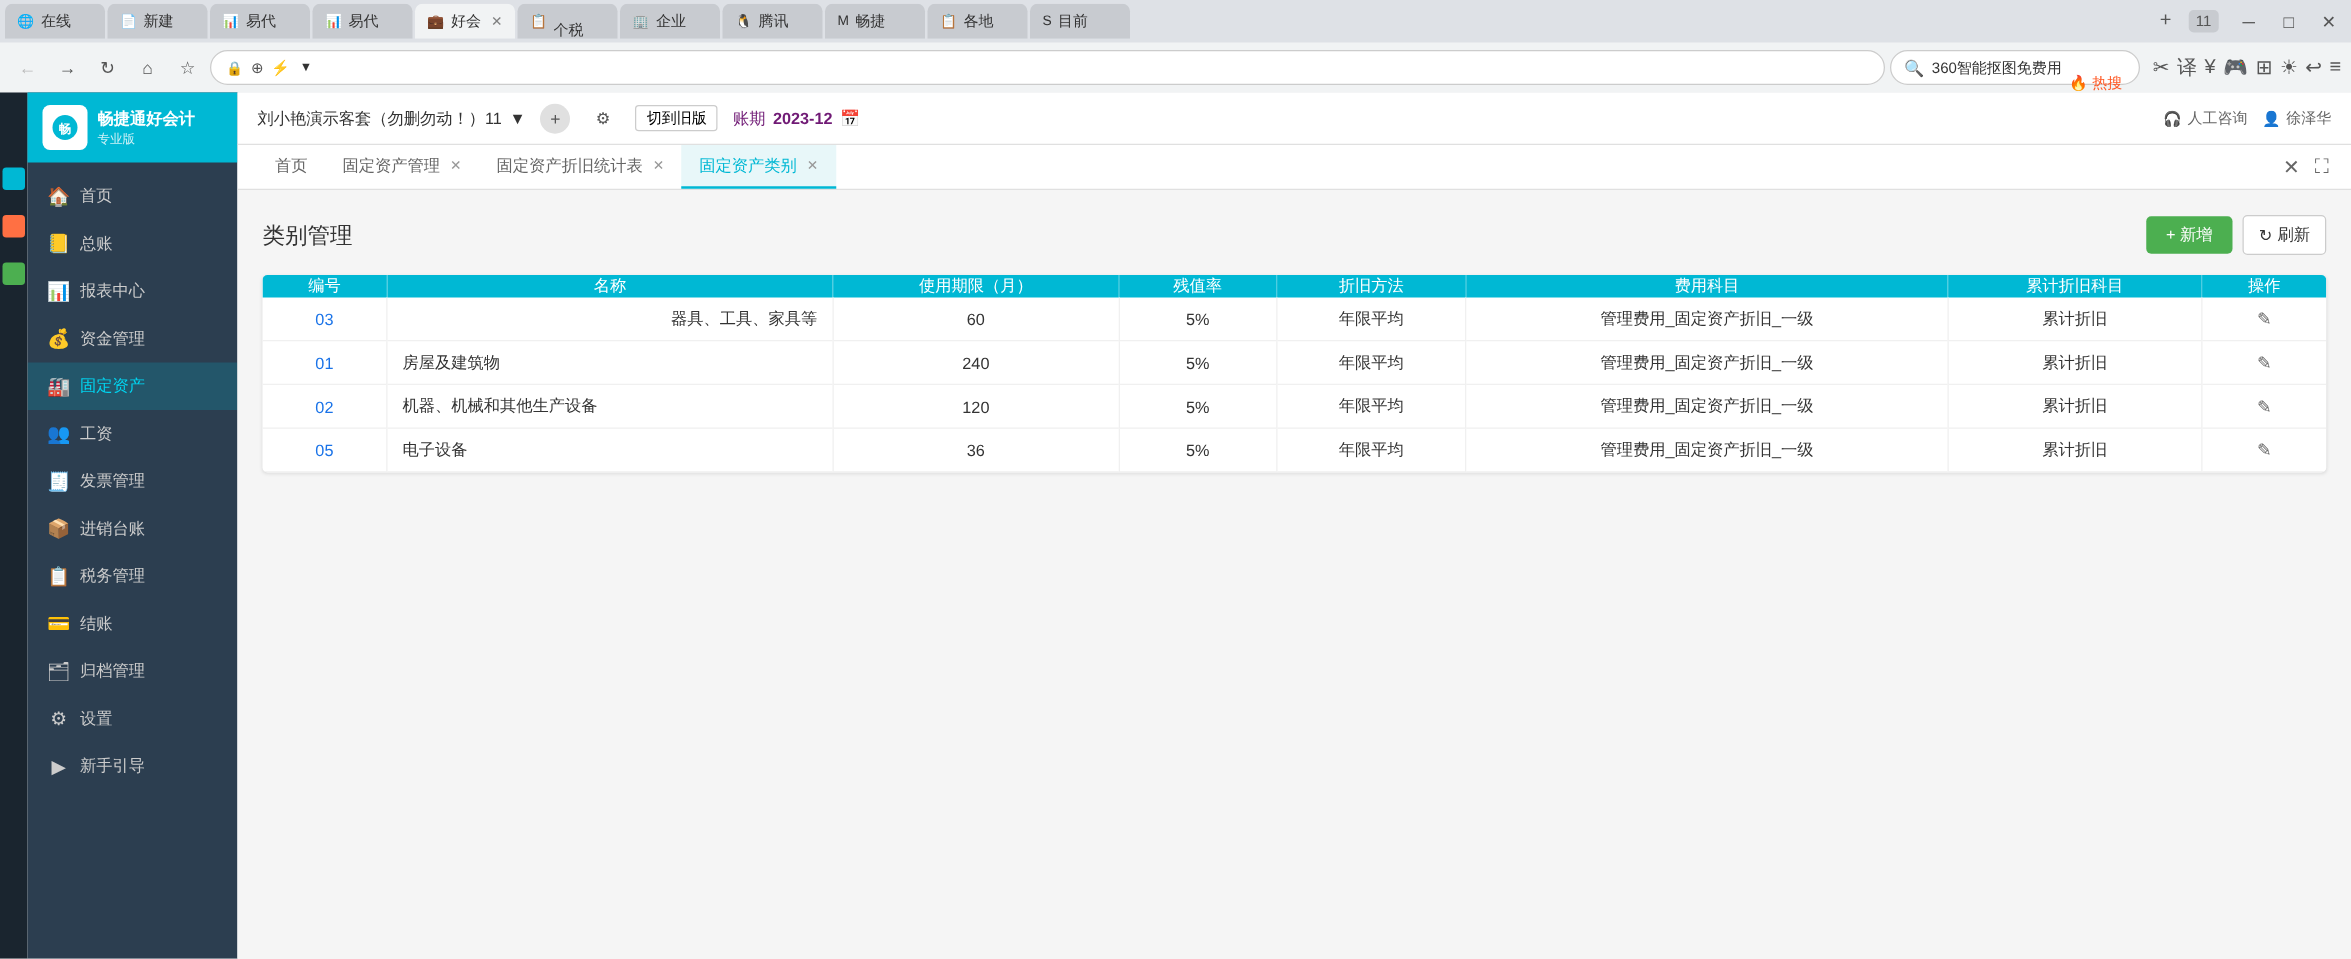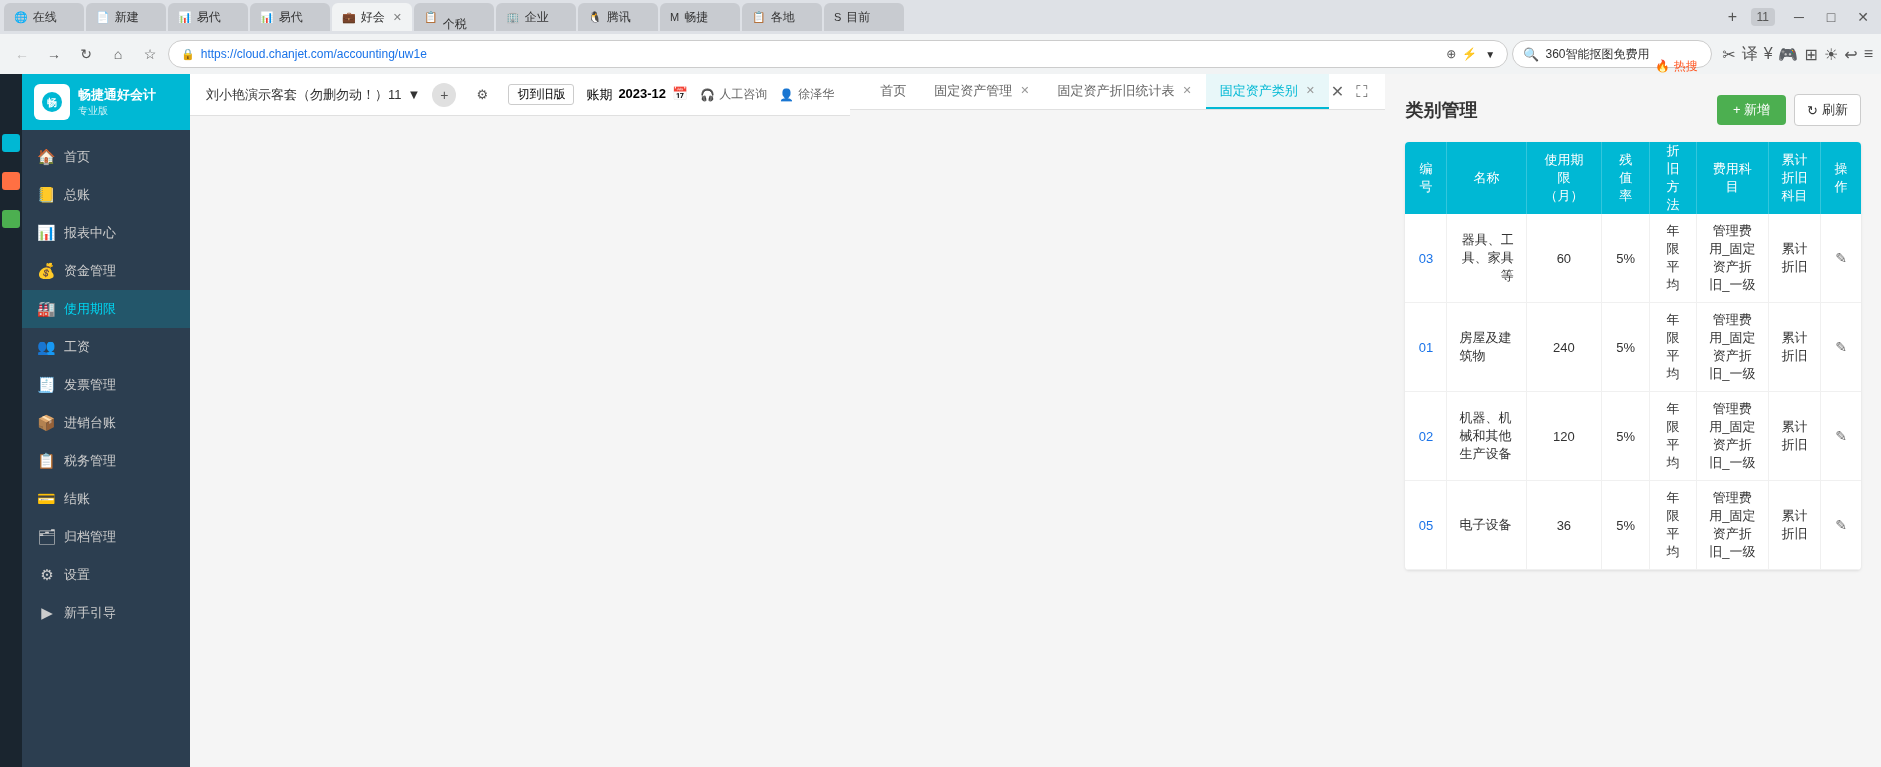--- a/index.html
+++ b/index.html
@@ -32,43 +32,43 @@
     .sidebar-nav::-webkit-scrollbar { width: 0; }
     .nav-item { display: flex; align-items: center; gap: 8px; padding: 10px 16px; color: #ccc; cursor: pointer; font-size: 13px; }
     .nav-item.active { background: rgba(0,184,212,0.2); color: #00d4f0; }
     .nav-item-icon { width: 18px; height: 18px; flex-shrink: 0; display: flex; align-items: center; justify-content: center; font-size: 15px; }
 
     
     .edge-bar { width: 22px; background: #1a252f; display: flex; flex-direction: column; align-items: center; padding-top: 60px; gap: 20px; }
     .edge-icon { width: 18px; height: 18px; border-radius: 3px; display: flex; align-items: center; justify-content: center; font-size: 10px; cursor: pointer; }
 
     
-    .main-content { flex: 1; display: flex; flex-direction: row; background: #f5f5f5; overflow: hidden; }
+    .main-content { flex: 1; display: flex; flex-direction: column; background: #f5f5f5; overflow: hidden; }
 
     
     .top-bar { display: flex; align-items: center; background: white; border-bottom: 1px solid #e0e0e0; padding: 0 16px; height: 42px; gap: 12px; flex-shrink: 0; }
     .top-user { display: flex; align-items: center; gap: 6px; font-size: 13px; color: #333; }
-    .top-period { display: flex; gap: 6px; font-size: 13px; color: #000000; }
+    .top-period { display: flex; align-items: center; gap: 6px; font-size: 13px; color: #701a75; }
     .period-tag { border: 1px solid #ccc; border-radius: 3px; padding: 1px 8px; font-size: 12px; cursor: pointer; }
     .top-actions { margin-left: auto; display: flex; align-items: center; gap: 12px; }
     .consult-btn { display: flex; align-items: center; gap: 4px; color: #666; font-size: 12px; cursor: pointer; }
     .user-info { display: flex; align-items: center; gap: 4px; color: #666; font-size: 12px; cursor: pointer; }
 
     
     .page-tabs { display: flex; align-items: center; background: white; border-bottom: 1px solid #e0e0e0; padding: 0 16px; height: 36px; gap: 0; flex-shrink: 0; }
     .page-tab { display: flex; align-items: center; gap: 6px; padding: 0 14px; height: 100%; color: #666; font-size: 13px; cursor: pointer; border-bottom: 2px solid transparent; white-space: nowrap; }
     .page-tab.active { color: #00b8d4; border-bottom: 2px solid #00b8d4; background: #e8f7f9; }
     .page-tab .tab-x { font-size: 11px; color: #999; margin-left: 2px; }
     .tab-expand { margin-left: auto; display: flex; align-items: center; gap: 8px; }
     .tab-expand-btn { background: none; border: none; cursor: pointer; color: #666; font-size: 16px; padding: 2px; }
 
     
     .content-area { flex: 1; padding: 20px; overflow-y: auto; background: #f5f5f5; }
     .page-header { display: flex; align-items: center; justify-content: space-between; margin-bottom: 16px; }
-    .page-title { font-size: 18px; font-weight: bold; color: #333; }
+    .page-title { font-size: 18px; font-weight: normal; color: #333; }
     .header-actions { display: flex; gap: 8px; align-items: center; }
     .btn-add { background: #4caf50; color: white; border: none; border-radius: 4px; padding: 6px 16px; font-size: 13px; cursor: pointer; display: flex; align-items: center; gap: 4px; }
     .btn-refresh { background: white; color: #333; border: 1px solid #ccc; border-radius: 4px; padding: 6px 12px; font-size: 13px; cursor: pointer; display: flex; align-items: center; gap: 4px; }
 
     
     .data-table { width: 100%; border-collapse: collapse; background: white; border-radius: 4px; overflow: hidden; box-shadow: 0 1px 3px rgba(0,0,0,0.1); }
     .data-table thead tr { background: #00b8d4; color: white; }
     .data-table thead th { padding: 0 12px; font-weight: normal; font-size: 13px; text-align: center; border-right: 1px solid rgba(255,255,255,0.2); }
     .data-table thead th:last-child { border-right: none; }
     .data-table tbody tr { border-bottom: 1px solid #f0f0f0; }
@@ -144,21 +144,20 @@
     </div>
   </div>
   <div class="browser-nav">
     <button class="nav-btn disabled">←</button>
     <button class="nav-btn">→</button>
     <button class="nav-btn">↻</button>
     <button class="nav-btn">⌂</button>
     <button class="nav-btn">☆</button>
     <div class="address-bar">
       <span class="address-lock">🔒</span>
-      <span class="address-url">https://cloud.chanjet.com/accounting/uw1e</span>
       <span style="font-size:12px;color:#555;">⊕</span>
       <span style="font-size:12px;color:#555;">⚡</span>
       <span class="dropdown-arrow">▼</span>
     </div>
     <div class="search-area">
       <span>🔍</span>
       <span style="font-size:12px;color:#333;">360智能抠图免费用</span>
       <span style="font-size:12px;color:#ff5722;margin-top:24px;">🔥 热搜</span>
     </div>
     <div class="toolbar-icons">
@@ -207,21 +206,21 @@
         <div class="nav-item">
           <span class="nav-item-icon">📊</span>
           <span>报表中心</span>
         </div>
         <div class="nav-item">
           <span class="nav-item-icon">💰</span>
           <span>资金管理</span>
         </div>
         <div class="nav-item active">
           <span class="nav-item-icon">🏭</span>
-          <span>使用期限</span>
+          <span>固定资产</span>
         </div>
         <div class="nav-item">
           <span class="nav-item-icon">👥</span>
           <span>工资</span>
         </div>
         <div class="nav-item">
           <span class="nav-item-icon">🧾</span>
           <span>发票管理</span>
         </div>
         <div class="nav-item">

